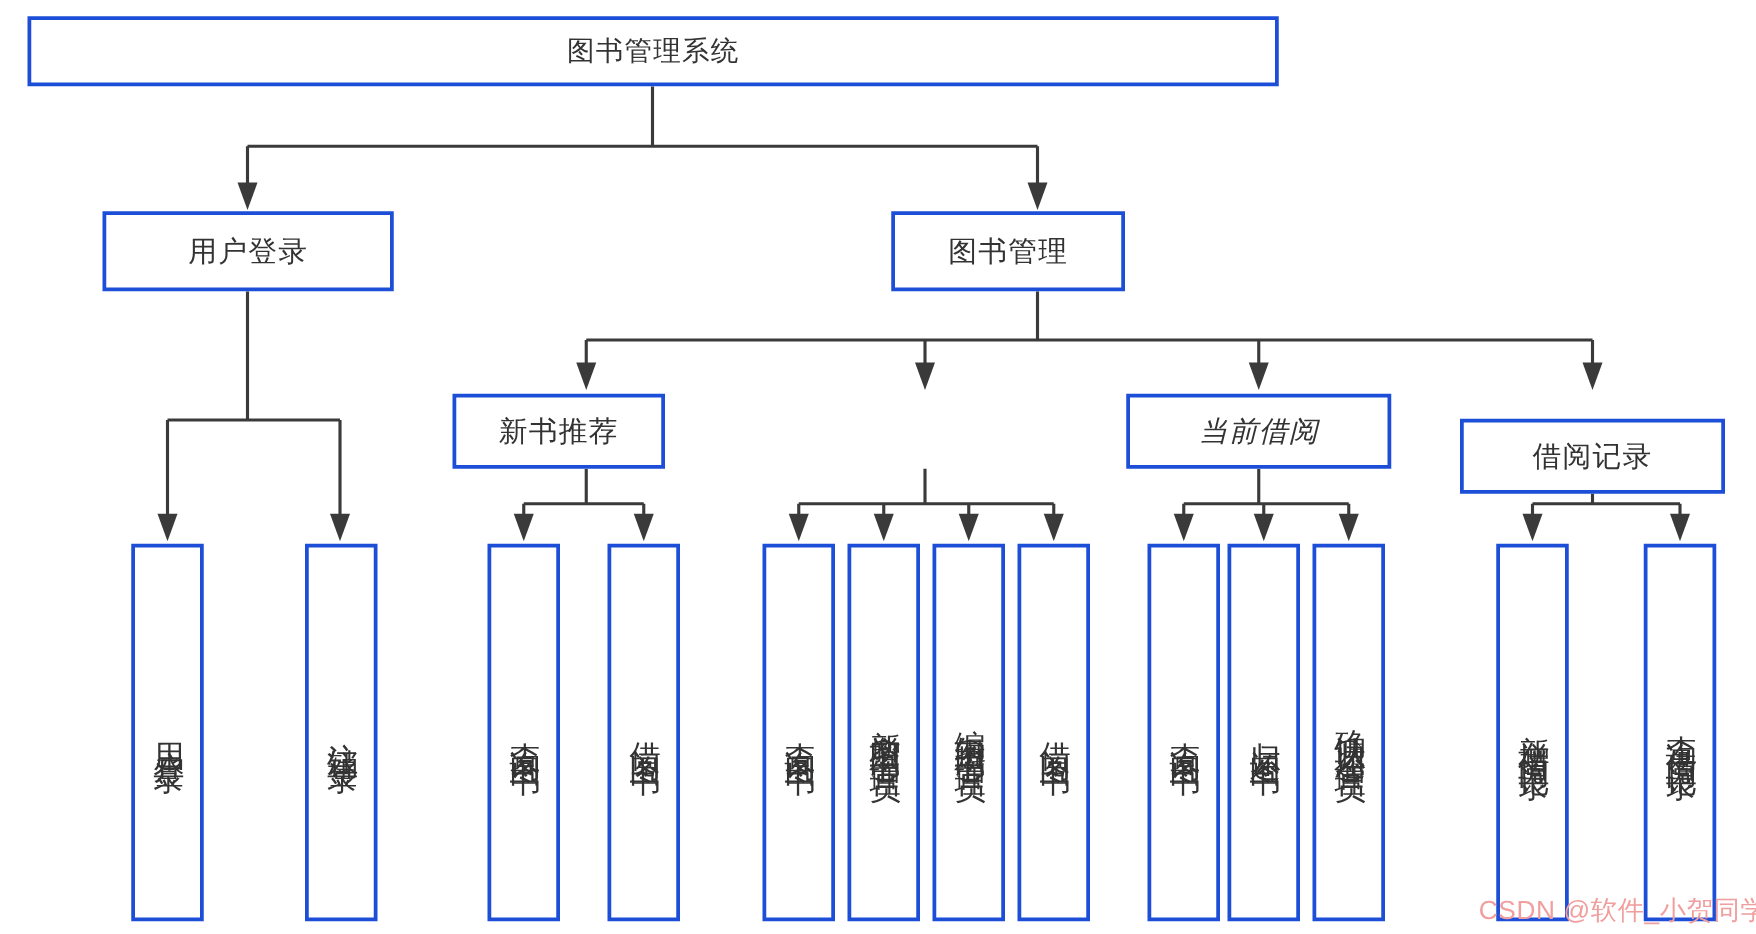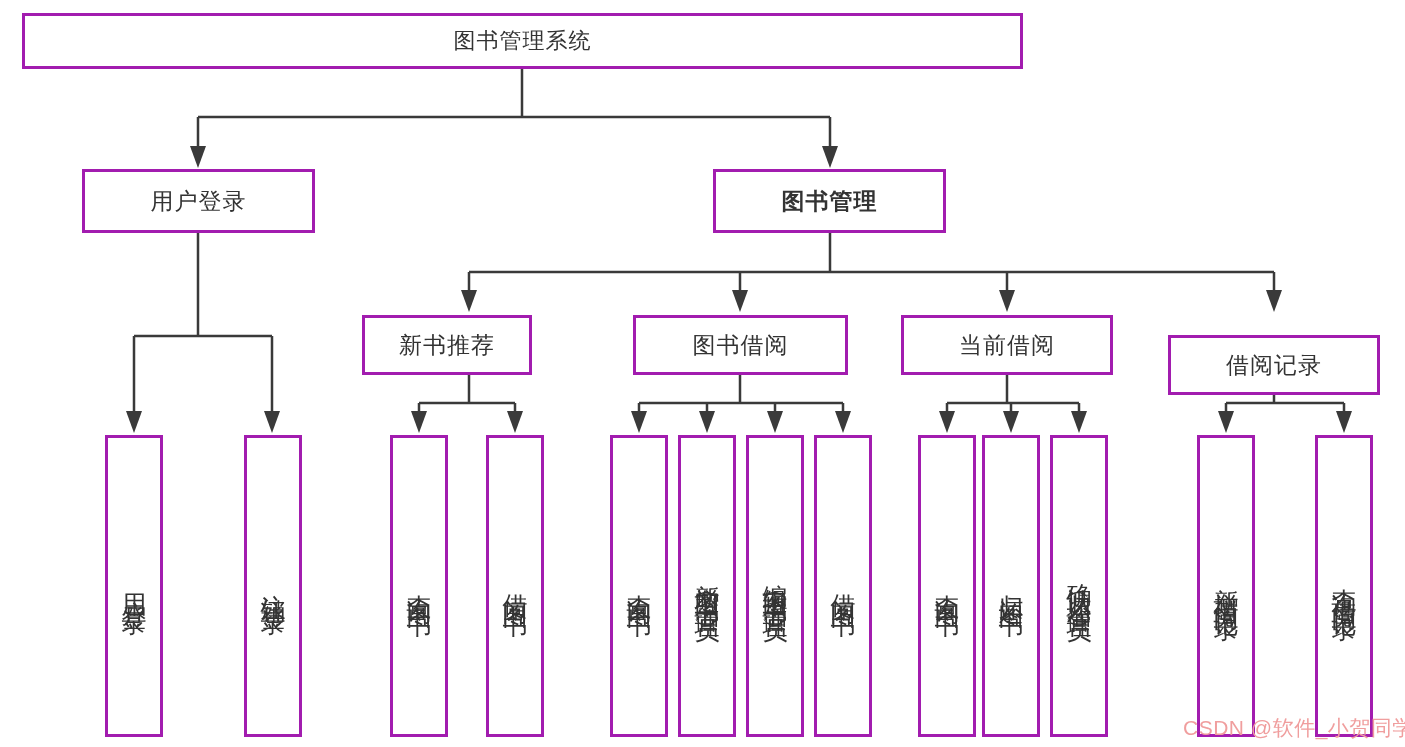--- a/index.html
+++ b/index.html
@@ -8,21 +8,21 @@
     width:1405px;height:747px;
     background:#ffffff;
     font-family:"Liberation Sans","DejaVu Sans",sans-serif;
     overflow:hidden;
   }
   .wires{position:absolute;left:0;top:0;z-index:1;}
   .node{
     position:absolute;z-index:2;
     box-sizing:border-box;
     background:#ffffff;
-    border:3px solid #a21caf;
+    border:3px solid #1d4ed8;
     display:flex;align-items:center;justify-content:center;
     color:#333333;
   }
   .h-node{font-size:23px;letter-spacing:1px;}
   .root-node{font-size:22px;}
   .v-node span{
     writing-mode:vertical-rl;
     text-orientation:mixed;
     font-size:25px;
     letter-spacing:6px;
@@ -90,31 +90,28 @@
     </g>
   </svg>
 
   <div class="node h-node root-node" style="left:22px;top:13px;width:1001px;height:56px;">
     <span>图书管理系统</span>
   </div>
 
   <div class="node h-node" style="left:82px;top:169px;width:233px;height:64px;">
     <span>用户登录</span>
   </div>
-  <div class="node h-node" style="left:713px;top:169px;width:233px;height:64px;font-weight:bold;">
+  <div class="node h-node" style="left:713px;top:169px;width:187px;height:64px;">
     <span>图书管理</span>
   </div>
 
   <div class="node h-node" style="left:362px;top:315px;width:170px;height:60px;">
     <span>新书推荐</span>
   </div>
-  <div class="node h-node" style="left:633px;top:315px;width:215px;height:60px;">
-    <span>图书借阅</span>
-  </div>
-  <div class="node h-node" style="left:901px;top:315px;width:212px;height:60px;">
+  <div class="node h-node" style="left:901px;top:315px;width:212px;height:60px;font-style:italic;">
     <span>当前借阅</span>
   </div>
   <div class="node h-node" style="left:1168px;top:315px;width:212px;height:60px;margin-top:20px;">
     <span>借阅记录</span>
   </div>
 
   <div class="node v-node" style="left:105px;top:435px;width:58px;height:302px;">
     <span>用户登录</span>
   </div>
   <div class="node v-node" style="left:244px;top:435px;width:58px;height:302px;">

